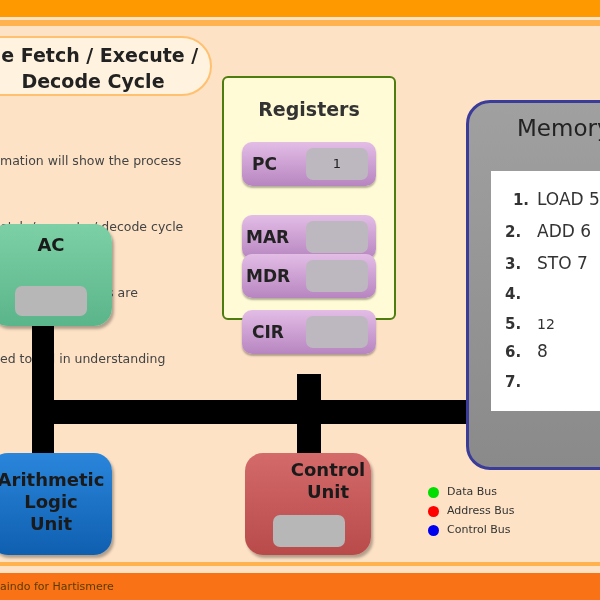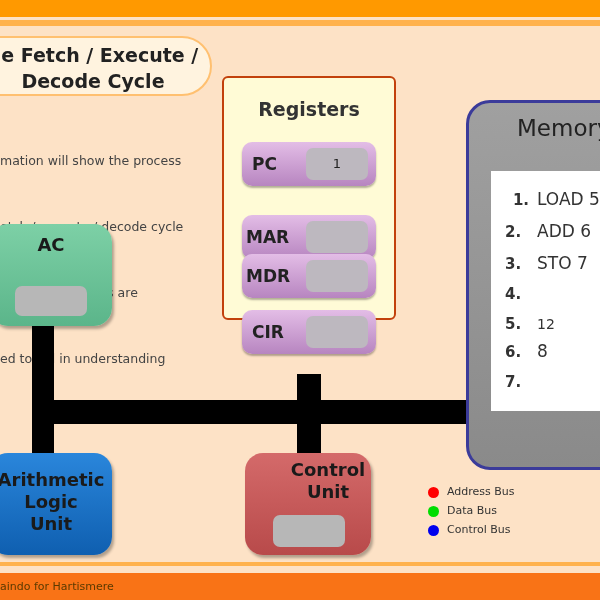--- a/index.html
+++ b/index.html
@@ -6,21 +6,21 @@
   body { width:600px; height:600px; overflow:hidden; position:relative; background:#fde2c6; font-family:"DejaVu Sans", sans-serif; }
   .topbar { position:absolute; left:0; top:0; width:600px; height:17px; background:#ff9900; }
   .topline { position:absolute; left:0; top:20px; width:600px; height:6px; background:#ffb24d; }
   .botline1 { position:absolute; left:0; top:562px; width:600px; height:4px; background:#ffb24d; }
   .footer { position:absolute; left:0; top:573px; width:600px; height:27px; background:#f97316; }
   .footer-text { position:absolute; left:0; top:7px; font-size:11px; color:#5a3a00; white-space:nowrap; }
   .title-box { position:absolute; left:-40px; top:36px; width:252px; height:60px; background:#fff3df; border:2px solid #ffc070; border-radius:30px; box-sizing:border-box; }
   .title-text { position:absolute; left:0; top:4px; width:100%; text-align:center; font-size:19px; font-weight:bold; color:#222; line-height:26px; padding-left:14px; box-sizing:border-box; }
   .desc { position:absolute; left:0; top:106px; width:210px; font-size:12.5px; color:#444; line-height:22px; white-space:pre; }
   .bus { position:absolute; background:#000; }
-  .registers { position:absolute; left:222px; top:76px; width:174px; height:244px; background:#fffbd6; border:2px solid #c2410c; border-radius:6px; box-sizing:border-box; }
+  .registers { position:absolute; left:222px; top:76px; width:174px; height:244px; background:#fffbd6; border:2px solid #4d7c0f; border-radius:6px; box-sizing:border-box; }
   .reg-title { position:absolute; left:0; top:20px; width:100%; text-align:center; font-size:19px; font-weight:bold; color:#333; }
   .reg { position:absolute; left:18px; width:134px; height:44px; background:linear-gradient(#e3bde6,#b785c0); border-radius:10px; box-shadow:0 2px 2px rgba(0,0,0,0.3); }
   .reg-label { position:absolute; left:10px; top:12px; font-size:17px; font-weight:bold; color:#222; }
   .reg-value { position:absolute; left:64px; top:6px; width:62px; height:32px; background:#bdb8bf; border-radius:7px; font-size:13px; text-align:center; line-height:32px; color:#222; }
   .memory { position:absolute; left:466px; top:100px; width:160px; height:370px; background:linear-gradient(#a0a0a0,#8a8a8a); border:3px solid #3b3b9a; border-radius:24px; box-sizing:border-box; }
   .mem-title { position:absolute; left:48px; top:12px; font-size:23px; font-weight:normal; color:#222; white-space:nowrap; }
   .mem-list { position:absolute; left:22px; top:68px; width:140px; height:240px; background:#fff; }
   .mem-row { position:absolute; left:14px; font-size:17px; color:#333; white-space:nowrap; }
   .mem-num { display:inline-block; width:32px; font-weight:bold; font-size:15px; }
   .box { position:absolute; border-radius:18px; box-shadow:2px 3px 3px rgba(0,0,0,0.3); }
@@ -102,21 +102,21 @@
     <div class="mem-row" style="top:50px;"><span class="mem-num">2.</span><span>ADD 6</span></div>
     <div class="mem-row" style="top:82px;"><span class="mem-num">3.</span><span>STO 7</span></div>
     <div class="mem-row" style="top:112px;"><span class="mem-num">4.</span><span></span></div>
     <div class="mem-row" style="top:142px;"><span class="mem-num">5.</span><span style="font-size:14px;">12</span></div>
     <div class="mem-row" style="top:170px;"><span class="mem-num">6.</span><span>8</span></div>
     <div class="mem-row" style="top:200px;"><span class="mem-num">7.</span><span></span></div>
   </div>
 </div>
 
 <div class="legend">
+  <div class="leg-item"><span class="leg-dot" style="background:#00dd00;"></span><span>Data Bus</span></div>
   <div class="leg-item"><span class="leg-dot" style="background:#ff0000;"></span><span>Address Bus</span></div>
-  <div class="leg-item"><span class="leg-dot" style="background:#00dd00;"></span><span>Data Bus</span></div>
   <div class="leg-item"><span class="leg-dot" style="background:#0000ee;"></span><span>Control Bus</span></div>
 </div>
 
 <div class="botline1"></div>
 <div class="footer">
   <span class="footer-text">aindo for Hartismere</span>
 </div>
 
 </body></html>

